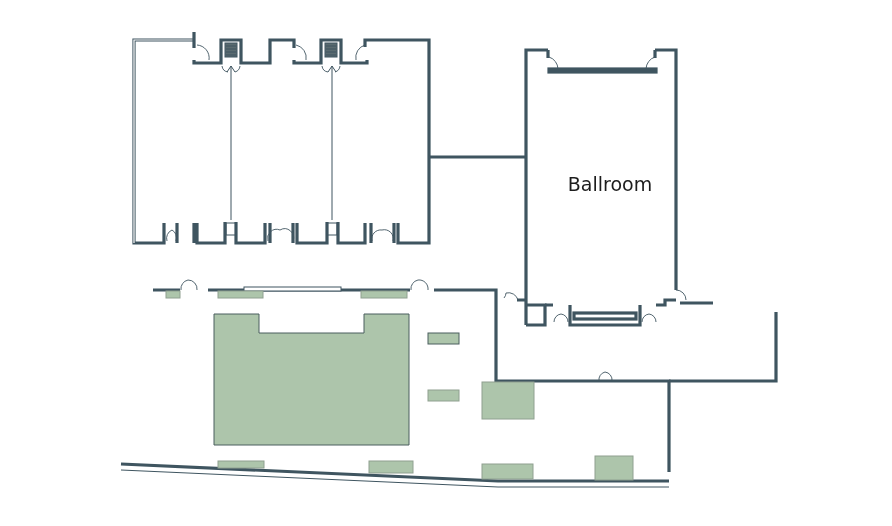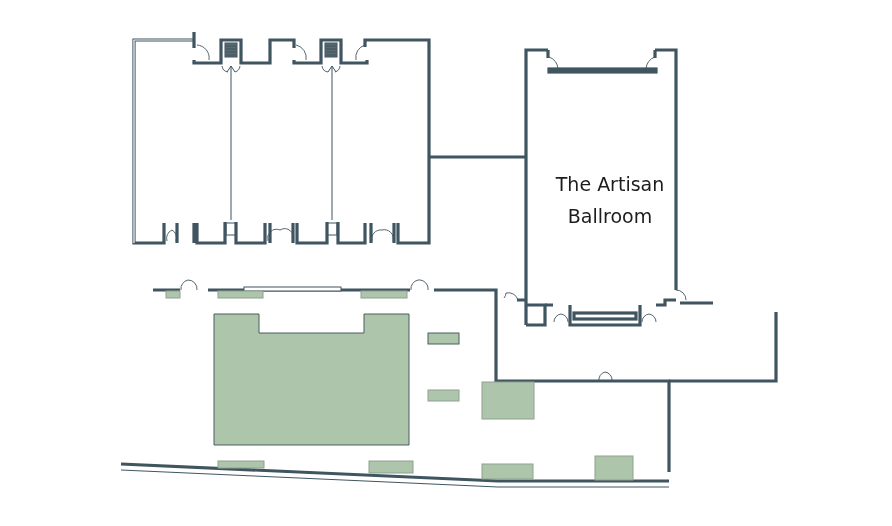--- a/index.html
+++ b/index.html
@@ -91,15 +91,14 @@
     <rect class="area-soft" x="218" y="291" width="45" height="7"></rect>
     <rect class="area-soft" x="361" y="291" width="46" height="7"></rect>
     <rect class="area-soft" x="218" y="461" width="46" height="7"></rect>
     <rect class="area-soft" x="369" y="461" width="44" height="12"></rect>
     <rect class="area-soft" x="482" y="464" width="51" height="15"></rect>
     <rect class="area-soft" x="595" y="456" width="38" height="24"></rect>
   </g>
 </svg>
 
 <div class="room-label">
-  <div>The Artisan</div>
   <div>Ballroom</div>
 </div>
 
 </body></html>

